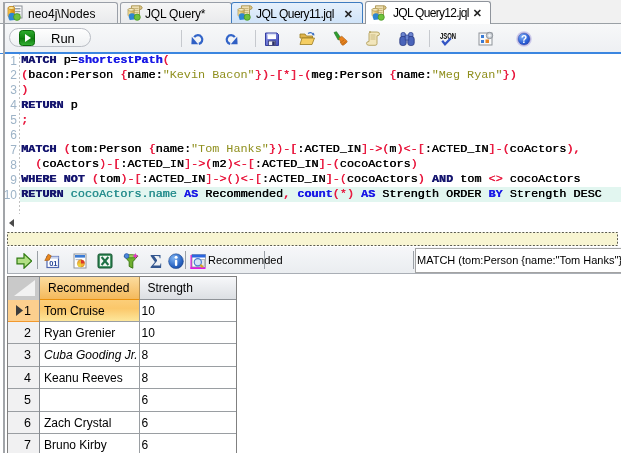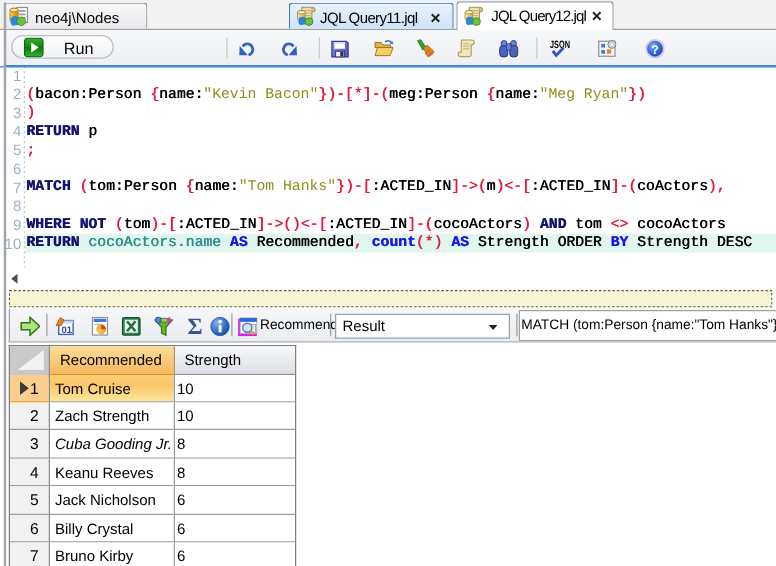--- a/index.html
+++ b/index.html
@@ -68,20 +68,38 @@
 <rect x="8" y="3" width="5.5" height="1.5" fill="#9aa0a6"></rect>
         <rect x="8" y="5.8" width="5.5" height="1.5" fill="#9aa0a6"></rect>
         <rect x="8" y="8.6" width="5.5" height="1.5" fill="#9aa0a6"></rect>
 <path d="M1 3 q0 -1.5 3.25 -1.5 q3.25 0 3.25 1.5 v8 q0 1.5 -3.25 1.5 q-3.25 0 -3.25 -1.5 z" fill="url(#gold)" stroke="#b97b10" stroke-width="0.7"></path>
 <ellipse cx="4.25" cy="3" rx="3.25" ry="1.5" fill="#fce79a" stroke="#b97b10" stroke-width="0.7"></ellipse>
 <path d="M2 9 q3.5 -2.5 6.5 0.5 q2 2.8 -0.8 5.5 l-5 0.5 q-2.3 -3 -0.7 -6.5 z" fill="#2f86d2"></path>
 <circle cx="10" cy="12" r="3.4" fill="#6fc23c" stroke="#3f8f1c" stroke-width="0.7"></circle>
       </svg>
     <span class="tlabel" style="left:24px;">neo4j\Nodes</span>
   </div>
+  <div class="tab" style="left:120px;width:110px;">
+    <svg style="position:absolute;left:6px;top:2px;" width="16" height="16" viewBox="0 0 16 16">
+        <defs>
+          <linearGradient id="gold2" x1="0" y1="0" x2="1" y2="0">
+            <stop offset="0" stop-color="#f9e6a6"></stop>
+            <stop offset="1" stop-color="#d1a94e"></stop>
+          </linearGradient>
+        </defs>
+<path d="M4.5 0.8 h8 q2.5 0.2 2.5 2 q0 1.6 -2.5 1.8 v6.6 h-8.5 z" fill="#eedfb2" stroke="#a8924e" stroke-width="0.9"></path>
+<path d="M12.5 0.8 q2.5 0.2 2.5 2 q0 1.6 -2.5 1.8 z" fill="#d9c485" stroke="#a8924e" stroke-width="0.6"></path>
+<path d="M6 3.5 h5.5 M6 5.5 h5.5 M6 7.5 h5.5" stroke="#c3ad6e" stroke-width="0.8"></path>
+<path d="M1 4.8 q0 -1.3 3.1 -1.3 q3.1 0 3.1 1.3 v5.4 q0 1.3 -3.1 1.3 q-3.1 0 -3.1 -1.3 z" fill="url(#gold2)" stroke="#a8924e" stroke-width="0.7"></path>
+<ellipse cx="4.1" cy="4.8" rx="3.1" ry="1.3" fill="#faefc5" stroke="#a8924e" stroke-width="0.7"></ellipse>
+<path d="M2.2 9.2 q3.2 -2 5.8 0.6 q1.6 2.4 -0.8 4.8 l-4.4 0.4 q-2 -2.6 -0.6 -5.8 z" fill="#2f86d2"></path>
+<circle cx="10.2" cy="12.2" r="3.1" fill="#6fc23c" stroke="#3f8f1c" stroke-width="0.7"></circle>
+      </svg>
+    <span class="tlabel" style="left:24px;letter-spacing:-0.2px;">JQL Query*</span>
+  </div>
   <div class="tab hover" style="left:231px;width:130px;">
     <svg style="position:absolute;left:5px;top:2px;" width="16" height="16" viewBox="0 0 16 16">
         <defs>
           <linearGradient id="gold2" x1="0" y1="0" x2="1" y2="0">
             <stop offset="0" stop-color="#f9e6a6"></stop>
             <stop offset="1" stop-color="#d1a94e"></stop>
           </linearGradient>
         </defs>
 <path d="M4.5 0.8 h8 q2.5 0.2 2.5 2 q0 1.6 -2.5 1.8 v6.6 h-8.5 z" fill="#eedfb2" stroke="#a8924e" stroke-width="0.9"></path>
 <path d="M12.5 0.8 q2.5 0.2 2.5 2 q0 1.6 -2.5 1.8 z" fill="#d9c485" stroke="#a8924e" stroke-width="0.6"></path>
@@ -200,28 +218,28 @@
 <circle cx="8" cy="8" r="7" fill="none" stroke="#cdc9ea" stroke-width="1.6"></circle>
 <circle cx="8" cy="8" r="6" fill="url(#hlp)" stroke="#3a3f9e" stroke-width="0.5"></circle>
 <text x="8" y="12" text-anchor="middle" font-family="Liberation Sans, sans-serif" font-size="10" font-weight="bold" fill="#fff">?</text>
       </svg>
     <div class="abs" style="left:180.5px;top:6px;width:1px;height:17px;background:#c6c9ce;"></div>
     <div class="abs" style="left:255px;top:6px;width:1px;height:17px;background:#c6c9ce;"></div>
     <div class="abs" style="left:429px;top:6px;width:1px;height:17px;background:#c6c9ce;"></div>
   </div>
 
   <div class="abs editor">
-<div class="codeline" style="top:0.0px;"><span class="lnum">1</span></div>
+<div class="codeline" style="top:0.0px;"><span class="lnum">1</span><span class="code"><span class="kw">MATCH</span> p=<span class="kb">shortestPath</span><span class="pu">(</span></span></div>
 <div class="codeline" style="top:14.9px;"><span class="lnum">2</span><span class="code"><span class="pu">(</span>bacon:Person <span class="pu">{</span>name:<span class="st">"Kevin Bacon"</span><span class="pu">})-[*]-(</span>meg:Person <span class="pu">{</span>name:<span class="st">"Meg Ryan"</span><span class="pu">})</span></span></div>
 <div class="codeline" style="top:29.8px;"><span class="lnum">3</span><span class="code"><span class="pu">)</span></span></div>
 <div class="codeline" style="top:44.7px;"><span class="lnum">4</span><span class="code"><span class="kw">RETURN</span> p</span></div>
 <div class="codeline" style="top:59.6px;"><span class="lnum">5</span><span class="code"><span class="pu">;</span></span></div>
 <div class="codeline" style="top:74.5px;"><span class="lnum">6</span><span class="code"></span></div>
 <div class="codeline" style="top:89.4px;"><span class="lnum">7</span><span class="code"><span class="kw">MATCH</span> <span class="pu">(</span>tom:Person <span class="pu">{</span>name:<span class="st">"Tom Hanks"</span><span class="pu">})-[</span>:ACTED_IN<span class="pu">]-&gt;(</span>m<span class="pu">)&lt;-[</span>:ACTED_IN<span class="pu">]-(</span>coActors<span class="pu">),</span></span></div>
-<div class="codeline" style="top:104.3px;"><span class="lnum">8</span></div>
+<div class="codeline" style="top:104.3px;"><span class="lnum">8</span><span class="code">  <span class="pu">(</span>coActors<span class="pu">)-[</span>:ACTED_IN<span class="pu">]-&gt;(</span>m2<span class="pu">)&lt;-[</span>:ACTED_IN<span class="pu">]-(</span>cocoActors<span class="pu">)</span></span></div>
 <div class="codeline" style="top:119.2px;"><span class="lnum">9</span><span class="code"><span class="kw">WHERE</span> <span class="kw">NOT</span> <span class="pu">(</span>tom<span class="pu">)-[</span>:ACTED_IN<span class="pu">]-&gt;()&lt;-[</span>:ACTED_IN<span class="pu">]-(</span>cocoActors<span class="pu">)</span> <span class="kw">AND</span> tom <span class="pu">&lt;&gt;</span> cocoActors</span></div>
 <div class="codeline" style="top:134.1px;"><div class="hl10"></div><span class="lnum">10</span><span class="code"><span class="kw">RETURN</span> <span class="tl">cocoActors.name</span> <span class="kb">AS</span> Recommended<span class="pu">,</span> <span class="kb">count</span><span class="pu">(*)</span> <span class="kb">AS</span> Strength ORDER <span class="kb">BY</span> Strength DESC</span></div>
   </div>
   <div class="abs gutline"></div>
   <div class="abs blueline"></div>
 
   <div class="abs larr"></div>
   <div class="abs splitter"><svg width="611" height="14">
         <rect x="0.5" y="0.5" width="610" height="13" fill="#f8f5d2" stroke="#5a5a4e" stroke-width="1" stroke-dasharray="2,1.6"></rect>
       </svg></div>
@@ -277,26 +295,20 @@
 <rect x="2" y="1.5" width="13.5" height="3" fill="#2b66e0"></rect>
 <rect x="6" y="6.5" width="8.5" height="6.5" fill="#e4e7ec" stroke="#9aa0a6" stroke-width="0.7"></rect>
 <circle cx="7.8" cy="9.2" r="3.6" fill="#d4e4f7" stroke="#4a7fd0" stroke-width="1.2"></circle>
 <path d="M10.4 11.8 l2.4 2.4" stroke="#d9a520" stroke-width="2"></path>
       </svg>
     <div class="lsep" style="left:29px;"></div>
     <div class="lsep" style="left:176.5px;"></div>
     <div class="lsep" style="left:255.5px;"></div>
     <div class="lsep" style="left:404.5px;"></div>
     <span style="position:absolute;left:200px;top:6.5px;font-size:11px;">Recommended</span>
-    <div class="abs" style="left:260px;top:4px;width:138px;height:18px;background:#fff;border:1px solid #92a0ae;font-size:12px;">
-      <span style="position:absolute;left:5px;top:2px;">Result</span>
-      <svg width="7" height="4" viewBox="0 0 7 4" style="position:absolute;right:9px;top:8px;">
-          <polygon points="0,0 7,0 3.5,4" fill="#222"></polygon>
-        </svg>
-    </div>
     <div class="abs" style="left:407px;top:1px;width:207px;height:23px;background:#fff;border:1px solid #a3a3a3;font-size:11px;line-height:23px;white-space:nowrap;overflow:hidden;">
       <span style="margin-left:1px;">MATCH (tom:Person {name:"Tom Hanks"})</span>
     </div>
   </div>
 
   <div class="abs grid">
 <div class="abs" style="left:0;top:0;width:230px;height:1px;background:#808080;"></div>
 <div class="abs" style="left:0;top:0;width:1px;height:177px;background:#808080;"></div>
 <div class="abs" style="left:229px;top:0;width:1px;height:177px;background:#808080;"></div>
 <div class="abs" style="left:1px;top:1px;width:31px;height:22.5px;background:#c9c9c9;border-right:1px solid #8a8f96;border-bottom:1px solid #8a8f96;">
@@ -317,21 +329,21 @@
 <div class="abs" style="left:32px;top:23.5px;width:1px;height:22.42px;background:#888c91;"></div>
 <div class="abs" style="left:33px;top:23.5px;width:99px;height:21.42px;background:linear-gradient(180deg,#fcce79 0%,#fbc76a 40%,#fde79b 100%);border-bottom:1px solid #9a9ea2;"></div>
 <div class="abs" style="left:37px;top:27.5px;">Tom Cruise</div>
 <div class="abs" style="left:133px;top:23.5px;width:96px;height:21.42px;background:#fff;border-bottom:1px solid #9a9ea2;"></div>
 <div class="abs" style="left:134.5px;top:27.5px;">10</div>
 <div class="abs" style="left:132px;top:23.5px;width:1px;height:22.42px;background:#9a9ea2;"></div>
 <div class="abs" style="left:1px;top:45.9px;width:31px;height:21.42px;background:#f1f1f2;border-bottom:1px solid #9a9ea2;"></div>
 <div class="abs" style="left:1px;top:49.9px;width:23px;text-align:right;font-size:12.5px;">2</div>
 <div class="abs" style="left:32px;top:45.9px;width:1px;height:22.42px;background:#888c91;"></div>
 <div class="abs" style="left:33px;top:45.9px;width:99px;height:21.42px;background:#fff;border-bottom:1px solid #9a9ea2;"></div>
-<div class="abs" style="left:37px;top:49.9px;">Zach Strength</div>
+<div class="abs" style="left:37px;top:49.9px;">Ryan Grenier</div>
 <div class="abs" style="left:133px;top:45.9px;width:96px;height:21.42px;background:#fff;border-bottom:1px solid #9a9ea2;"></div>
 <div class="abs" style="left:134.5px;top:49.9px;">10</div>
 <div class="abs" style="left:132px;top:45.9px;width:1px;height:22.42px;background:#9a9ea2;"></div>
 <div class="abs" style="left:1px;top:68.3px;width:31px;height:21.42px;background:#f1f1f2;border-bottom:1px solid #9a9ea2;"></div>
 <div class="abs" style="left:1px;top:72.3px;width:23px;text-align:right;font-size:12.5px;">3</div>
 <div class="abs" style="left:32px;top:68.3px;width:1px;height:22.42px;background:#888c91;"></div>
 <div class="abs" style="left:33px;top:68.3px;width:99px;height:21.42px;background:#fff;border-bottom:1px solid #9a9ea2;"></div>
 <div class="abs" style="left:37px;top:72.3px;font-style:italic;">Cuba Gooding Jr.</div>
 <div class="abs" style="left:133px;top:68.3px;width:96px;height:21.42px;background:#fff;border-bottom:1px solid #9a9ea2;"></div>
 <div class="abs" style="left:134.5px;top:72.3px;">8</div>
@@ -341,29 +353,28 @@
 <div class="abs" style="left:32px;top:90.8px;width:1px;height:22.42px;background:#888c91;"></div>
 <div class="abs" style="left:33px;top:90.8px;width:99px;height:21.42px;background:#fff;border-bottom:1px solid #9a9ea2;"></div>
 <div class="abs" style="left:37px;top:94.8px;">Keanu Reeves</div>
 <div class="abs" style="left:133px;top:90.8px;width:96px;height:21.42px;background:#fff;border-bottom:1px solid #9a9ea2;"></div>
 <div class="abs" style="left:134.5px;top:94.8px;">8</div>
 <div class="abs" style="left:132px;top:90.8px;width:1px;height:22.42px;background:#9a9ea2;"></div>
 <div class="abs" style="left:1px;top:113.2px;width:31px;height:21.42px;background:#f1f1f2;border-bottom:1px solid #9a9ea2;"></div>
 <div class="abs" style="left:1px;top:117.2px;width:23px;text-align:right;font-size:12.5px;">5</div>
 <div class="abs" style="left:32px;top:113.2px;width:1px;height:22.42px;background:#888c91;"></div>
 <div class="abs" style="left:33px;top:113.2px;width:99px;height:21.42px;background:#fff;border-bottom:1px solid #9a9ea2;"></div>
-<div class="abs" style="left:37px;top:117.2px;">Jack Nicholson</div>
 <div class="abs" style="left:133px;top:113.2px;width:96px;height:21.42px;background:#fff;border-bottom:1px solid #9a9ea2;"></div>
 <div class="abs" style="left:134.5px;top:117.2px;">6</div>
 <div class="abs" style="left:132px;top:113.2px;width:1px;height:22.42px;background:#9a9ea2;"></div>
 <div class="abs" style="left:1px;top:135.6px;width:31px;height:21.42px;background:#f1f1f2;border-bottom:1px solid #9a9ea2;"></div>
 <div class="abs" style="left:1px;top:139.6px;width:23px;text-align:right;font-size:12.5px;">6</div>
 <div class="abs" style="left:32px;top:135.6px;width:1px;height:22.42px;background:#888c91;"></div>
 <div class="abs" style="left:33px;top:135.6px;width:99px;height:21.42px;background:#fff;border-bottom:1px solid #9a9ea2;"></div>
-<div class="abs" style="left:37px;top:139.6px;">Billy Crystal</div>
+<div class="abs" style="left:37px;top:139.6px;">Zach Crystal</div>
 <div class="abs" style="left:133px;top:135.6px;width:96px;height:21.42px;background:#fff;border-bottom:1px solid #9a9ea2;"></div>
 <div class="abs" style="left:134.5px;top:139.6px;">6</div>
 <div class="abs" style="left:132px;top:135.6px;width:1px;height:22.42px;background:#9a9ea2;"></div>
 <div class="abs" style="left:1px;top:158.0px;width:31px;height:21.42px;background:#f1f1f2;border-bottom:1px solid #9a9ea2;"></div>
 <div class="abs" style="left:1px;top:162.0px;width:23px;text-align:right;font-size:12.5px;">7</div>
 <div class="abs" style="left:32px;top:158.0px;width:1px;height:22.42px;background:#888c91;"></div>
 <div class="abs" style="left:33px;top:158.0px;width:99px;height:21.42px;background:#fff;border-bottom:1px solid #9a9ea2;"></div>
 <div class="abs" style="left:37px;top:162.0px;">Bruno Kirby</div>
 <div class="abs" style="left:133px;top:158.0px;width:96px;height:21.42px;background:#fff;border-bottom:1px solid #9a9ea2;"></div>
 <div class="abs" style="left:134.5px;top:162.0px;">6</div>

